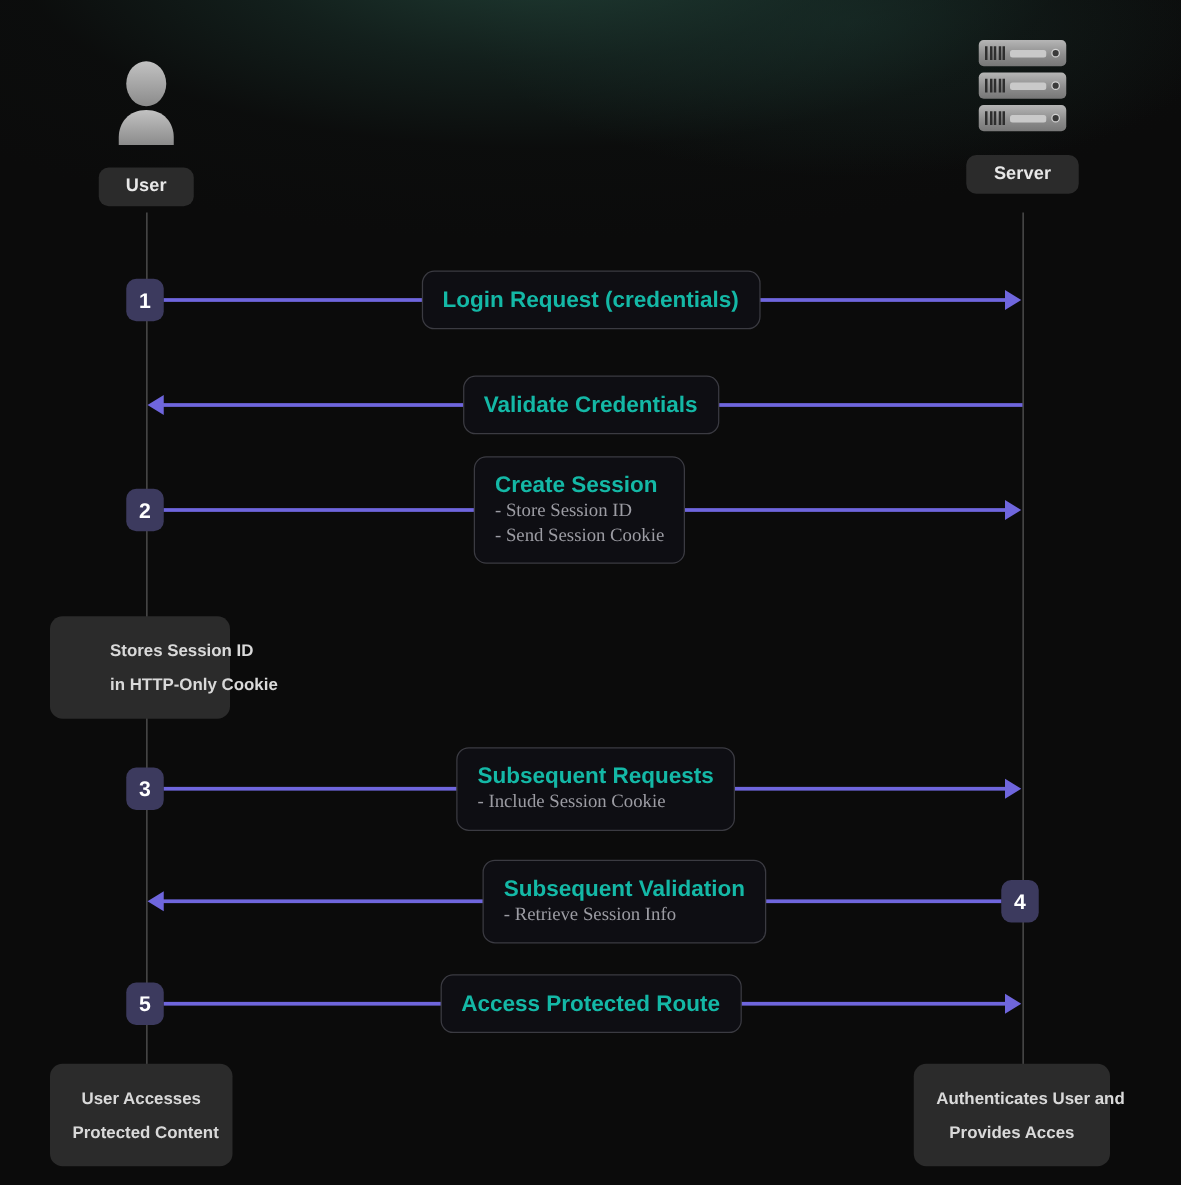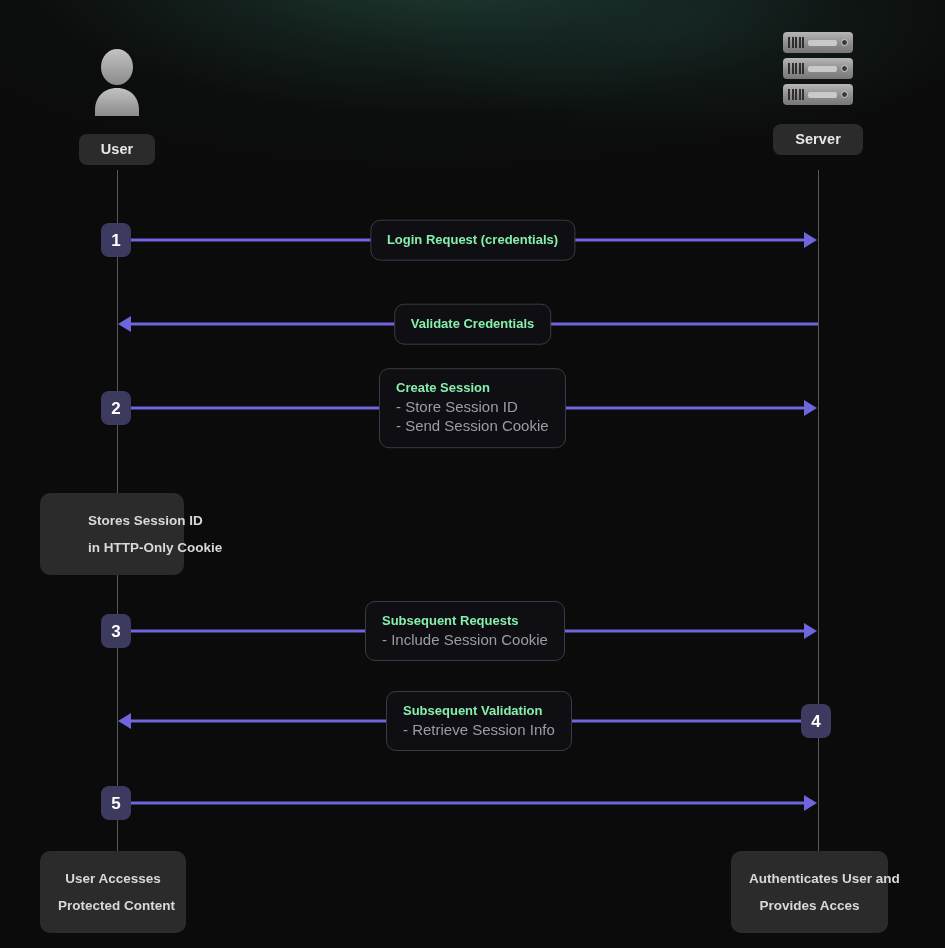--- a/index.html
+++ b/index.html
@@ -82,30 +82,31 @@
     top: 50%;
     transform: translateY(-50%);
     background: #0e0e13;
     border: 1px solid #3b3b42;
     border-radius: 10px;
     padding: 11px 16px;
     white-space: nowrap;
   }
   .msg-box.centered { left: 50%; transform: translate(-50%, -50%); }
   .msg-title {
-    color: #86efac;
-    font-size: 13px;
+    color: #14b8a6;
+    font-size: 18px;
     font-weight: 700;
     line-height: 1.28;
   }
   .msg-sub {
     color: #9c9ca3;
     font-size: 15px;
     font-weight: 400;
     line-height: 1.3;
+    font-family: Liberation Serif, serif;
   }
 
   .step-badge {
     position: absolute;
     top: 50%;
     transform: translateY(-50%);
     width: 30px; height: 34px;
     background: #3c3a5e;
     border-radius: 8px;
     color: #ffffff;
@@ -255,20 +256,23 @@
     <div class="msg-box" style="left:386px;">
       <div class="msg-title">Subsequent Validation</div>
       <div class="msg-sub">- Retrieve Session Info</div>
     </div>
   </div>
 
   <div class="msg" style="left:0; top:776px; width:945px; height:54px;">
     <div class="step-badge" style="left:101px;">5</div>
     <div class="msg-line" style="left:131px; width:682px;"></div>
     <div class="arrow-head right" style="left:804px;"></div>
+    <div class="msg-box centered">
+      <div class="msg-title">Access Protected Route</div>
+    </div>
   </div>
 
   <div class="note" style="left:40px; top:493px; width:144px;padding-left:48px;">
     <span class="note-line">Stores Session ID</span>
     <span class="note-line">in HTTP-Only Cookie</span>
   </div>
 
 
   <div class="note" style="left:40px; top:851px; width:146px;">
     <span class="note-line">User Accesses</span>

